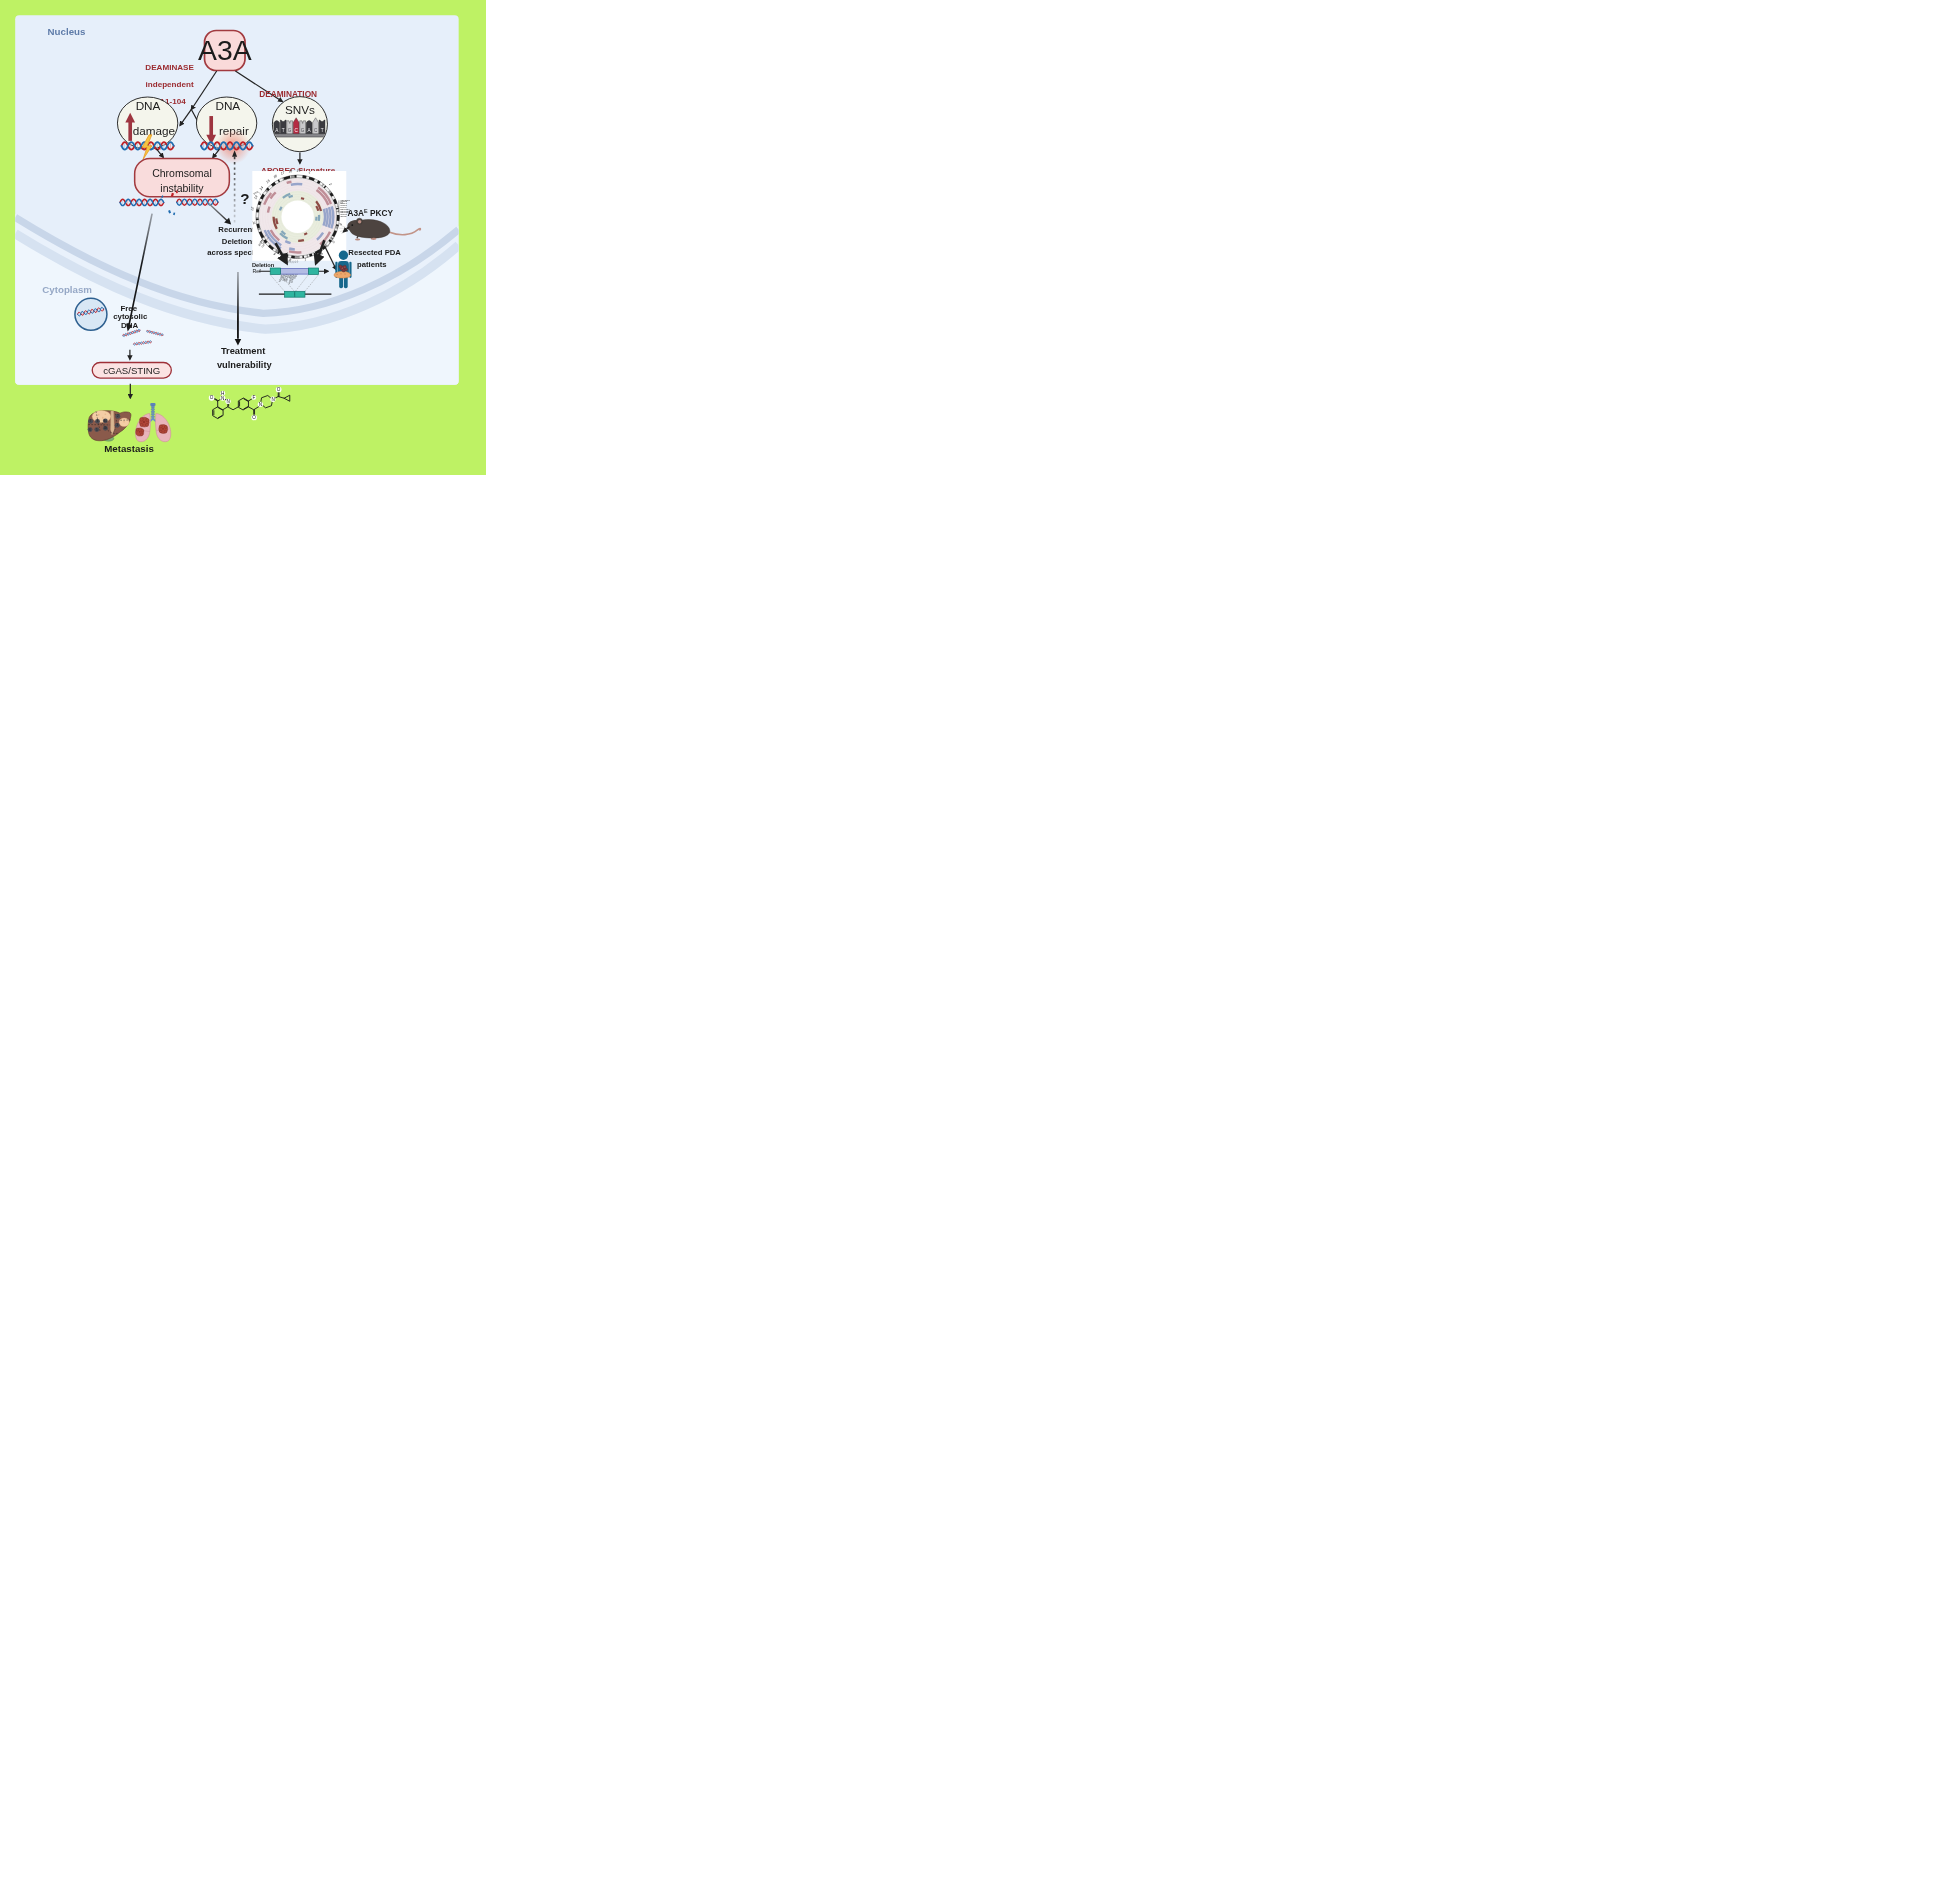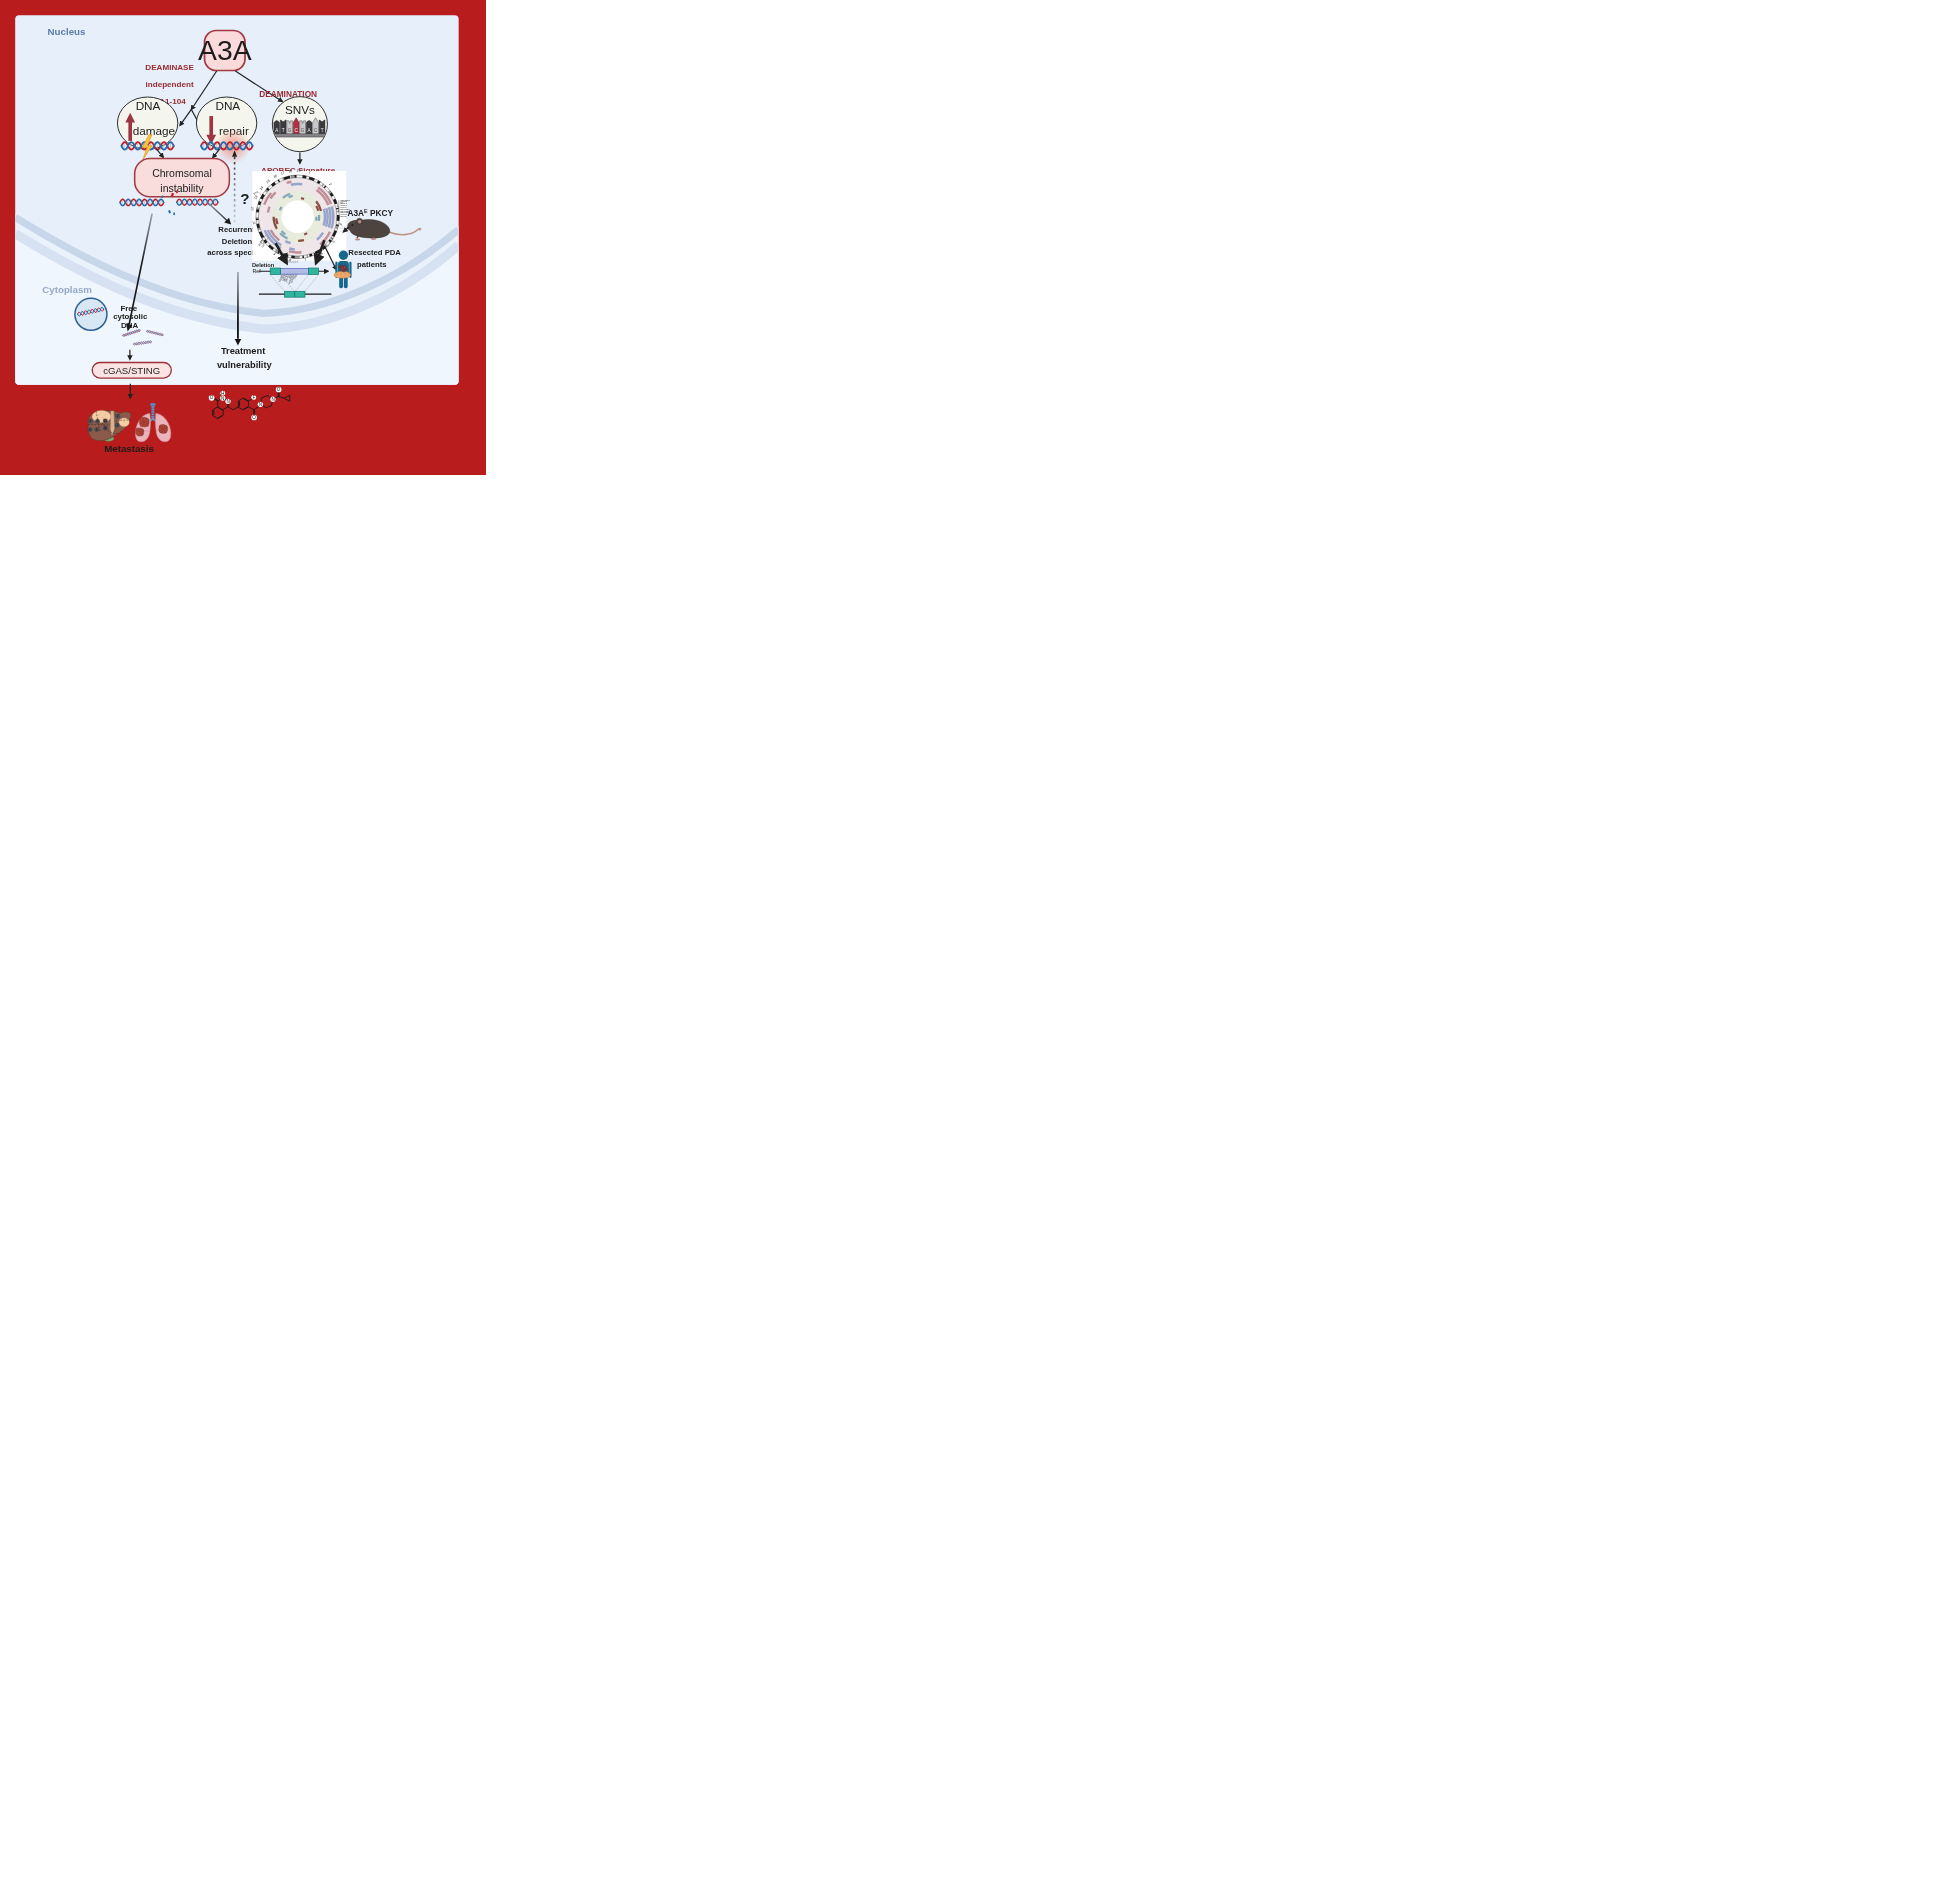--- a/index.html
+++ b/index.html
@@ -1,16 +1,16 @@
 <!DOCTYPE html>
 <html style="font-size:6.5px"><head>
 <meta charset="utf-8">
 <style>
   html,body{margin:0;padding:0;background:#ffffff;}
-  .stage{width:486px;height:475px;position:relative;background:#b91c1c;}
+  .stage{width:486px;height:475px;position:relative;background:#bef264;}
   svg{display:block;}
   .tx{font-family:"Liberation Sans","DejaVu Sans",sans-serif;fill:#1c1c1c;}
   .b{font-weight:bold;}
   .red{fill:#9b2c31;}
   .steel{fill:#5f7ca9;}
   .steel2{fill:#96a8c6;}
   .ctr{text-anchor:middle;}
   .ar{stroke:#222;stroke-width:12;fill:none;marker-end:url(#mA);}
   .arT{stroke:#222;stroke-width:26;fill:none;marker-end:url(#mA);}
   .dashc{stroke:#8a8a8a;stroke-width:5;stroke-dasharray:13 11;fill:none;}

